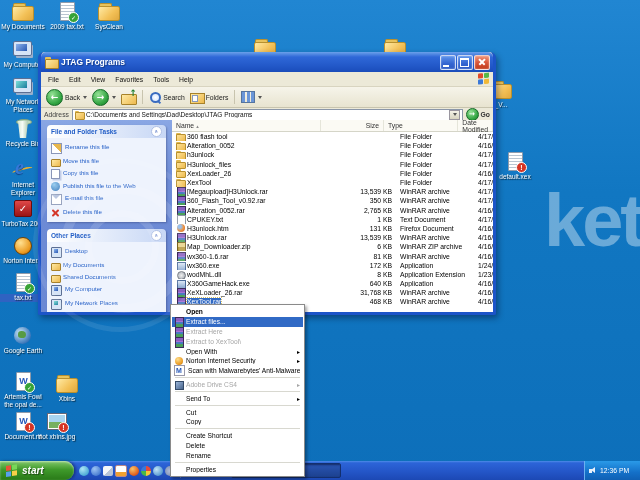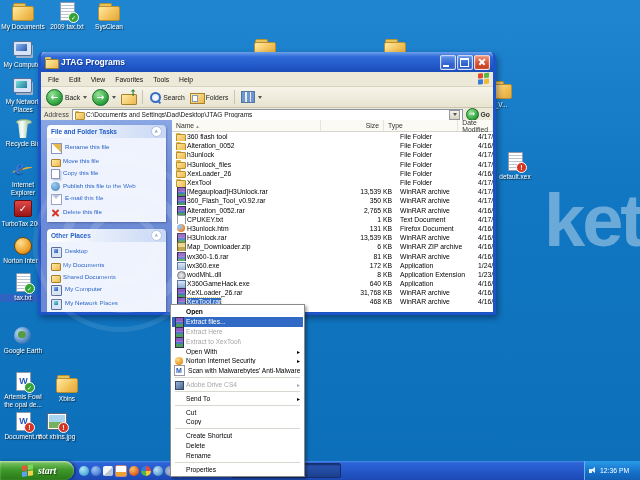--- a/index.html
+++ b/index.html
@@ -151,24 +151,24 @@
   .cmi[data-cmi="malwarebytes"]{background:#fff;border:0.5px solid #99a;}
   .cmi[data-cmi="malwarebytes"]::after{content:"M";position:absolute;left:0;top:0;width:8px;height:8px;color:#2456b8;font-weight:bold;font-size:7px;line-height:9px;text-align:center;}
   .cmi[data-cmi="adobe"]::after{content:"";position:absolute;left:1px;top:1px;width:7px;height:7px;background:linear-gradient(135deg,#9ab4d8,#48648c);border:0.5px solid #344a68;}
   .clabel{flex:1;white-space:nowrap;overflow:hidden;}
   .carrow{font-family:"DejaVu Sans",sans-serif;font-size:6px;margin-left:2px;}
   .csep{height:1px;background:#d8d8d0;margin:1.5px 3px;}
 
   
   #taskbar{position:absolute;left:0;right:0;bottom:0;height:19px;z-index:15;
     background:linear-gradient(180deg,#4e8ce8 0%,#2c64d8 10%,#2456c8 55%,#1c48b4 100%);display:flex;align-items:center;}
-  #startbtn{height:19px;width:74px;flex:none;display:flex;align-items:center;gap:3px;padding-left:22px;box-sizing:border-box;
+  #startbtn{height:19px;width:74px;flex:none;display:flex;align-items:center;gap:3px;padding-left:6px;box-sizing:border-box;
     background:linear-gradient(180deg,#82c86a 0%,#3f9a2b 45%,#2d7f1b 90%);border-radius:0 9px 9px 0;
     box-shadow:inset 0 1px 2px rgba(255,255,255,.5),2px 0 3px rgba(0,0,40,.4);
-    color:#fff;font-style:italic;font-weight:bold;font-size:10px;text-shadow:1px 1px 1px rgba(0,0,0,.5);font-family:Liberation Serif, serif;}
+    color:#fff;font-style:italic;font-weight:bold;font-size:10px;text-shadow:1px 1px 1px rgba(0,0,0,.5);}
   .flag{width:13px;height:12px;display:grid;grid-template-columns:5px 5px;grid-template-rows:5px 5px;gap:1px;transform:skewY(-8deg);}
   .flag i:nth-child(1){background:#e8543a;} .flag i:nth-child(2){background:#78d858;}
   .flag i:nth-child(3){background:#58a0f0;} .flag i:nth-child(4){background:#f8d048;}
   #ql{display:flex;align-items:center;gap:2px;padding:0 5px;border-right:1px solid rgba(255,255,255,.25);height:14px;}
   .qli{width:10px;height:10px;border-radius:2px;}
   .qli.q0{background:radial-gradient(circle at 35% 30%,#aee6f6,#2492c8);border-radius:50%;}
   .qli.q1{background:radial-gradient(circle at 35% 30%,#9cc4f4,#2a62c4);border-radius:50%;}
   .qli.q2{background:linear-gradient(135deg,#f4f6fa 55%,#b8c4d8 55%);}
   .qli.q3{background:linear-gradient(180deg,#fff 60%,#f0a030 60%);border:0.5px solid #b88;}
   .qli.q4{background:radial-gradient(circle at 35% 30%,#f8c468,#e05818 70%,#2a4a9c);border-radius:50%;}

